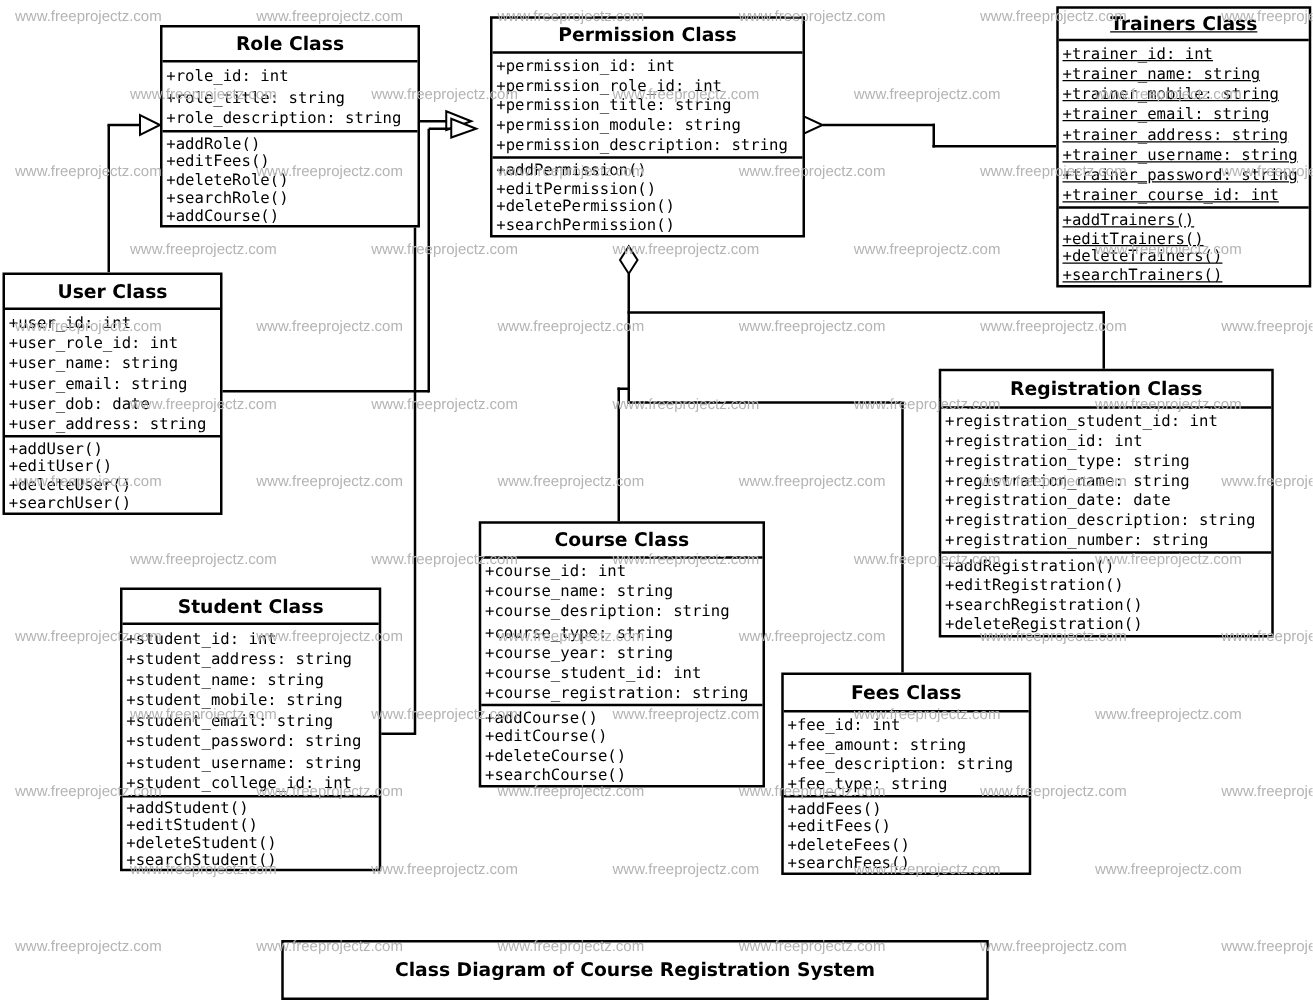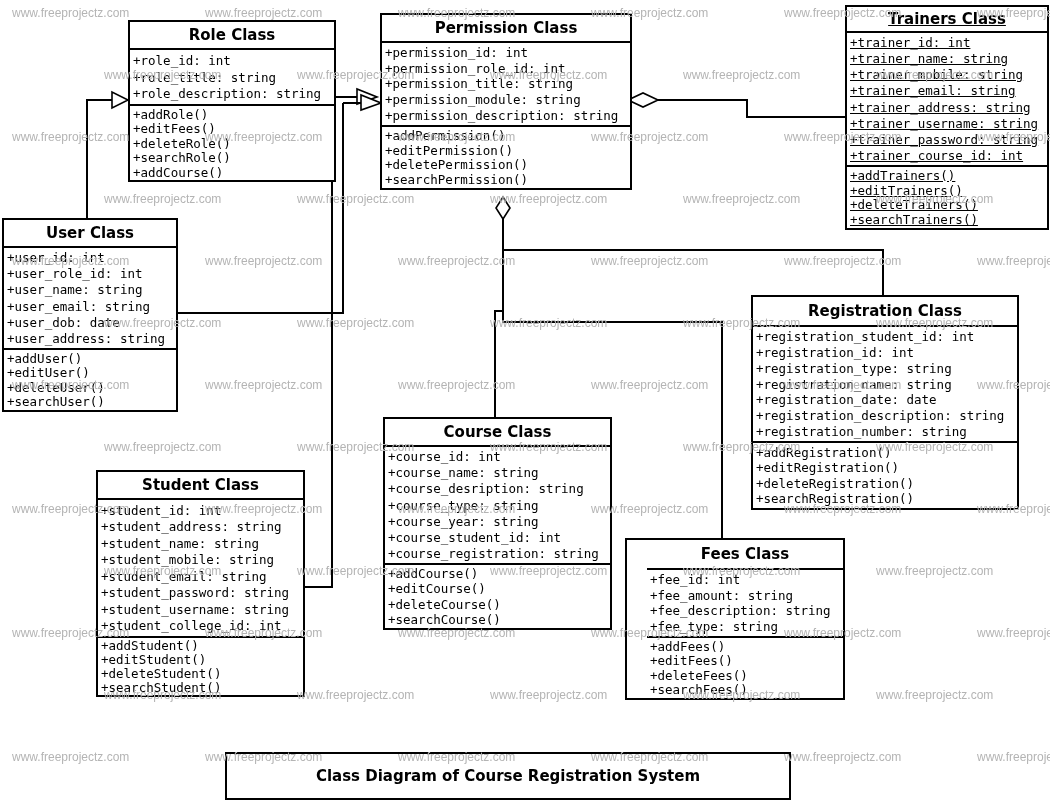--- a/index.html
+++ b/index.html
@@ -50,27 +50,27 @@
   }
   .row{
     font-family:"DejaVu Sans Mono", monospace;
     font-size:12.5px;
     line-height:13px;
     padding-left:3px;
     white-space:nowrap;
     color:#000;
   }
   .b-role        {left:128px;top:20px; width:204px;--th:26px;--ah:54px; --mh:74px;}
-  .b-permission  {left:380px;top:13px; width:248px;--th:26px;--ah:82px; --mh:61px;}
+  .b-permission  {left:392px;top:13px; width:248px;--th:26px;--ah:82px; --mh:61px;}
   .b-trainers    {left:845px;top:5px;  width:200px;text-decoration:underline;--th:24px;--ah:132px;--mh:61px;}
   .b-user        {left:2px;  top:218px;width:172px;--th:26px;--ah:100px;--mh:60px;}
   .b-registration{left:751px;top:295px;width:264px;--th:28px;--ah:114px;--mh:65px;}
   .b-course      {left:383px;top:417px;width:225px;--th:26px;--ah:116px;--mh:63px;}
   .b-student     {left:96px; top:470px;width:205px;--th:26px;--ah:136px;--mh:57px;}
-  .b-fees        {left:625px;top:538px;width:196px;padding-left:20px;--th:28px;--ah:66px; --mh:60px;}
+  .b-fees        {left:625px;top:538px;width:196px;--th:28px;--ah:66px; --mh:60px;}
   
   #caption{
     position:absolute;z-index:2;
     left:225px;top:752px;width:562px;height:44px;
     border:2px solid #000;
     background:#fff;
     display:flex;align-items:center;justify-content:center;
     font-weight:bold;font-size:15px;
     font-family:"DejaVu Sans", sans-serif;
   }
@@ -188,22 +188,22 @@
       <div class="row">+registration_id: int</div>
       <div class="row">+registration_type: string</div>
       <div class="row">+registration_name: string</div>
       <div class="row">+registration_date: date</div>
       <div class="row">+registration_description: string</div>
       <div class="row">+registration_number: string</div>
     </div>
   <div class="methods">
       <div class="row">+addRegistration()</div>
       <div class="row">+editRegistration()</div>
+      <div class="row">+searchRegistration()</div>
       <div class="row">+deleteRegistration()</div>
-      <div class="row">+searchRegistration()</div>
     </div>
 </div>
 
 <div class="clsbox b-course">
   <div class="title">Course Class</div>
   <div class="attrs">
       <div class="row">+course_id: int</div>
       <div class="row">+course_name: string</div>
       <div class="row">+course_desription: string</div>
       <div class="row">+course_type: string</div>

